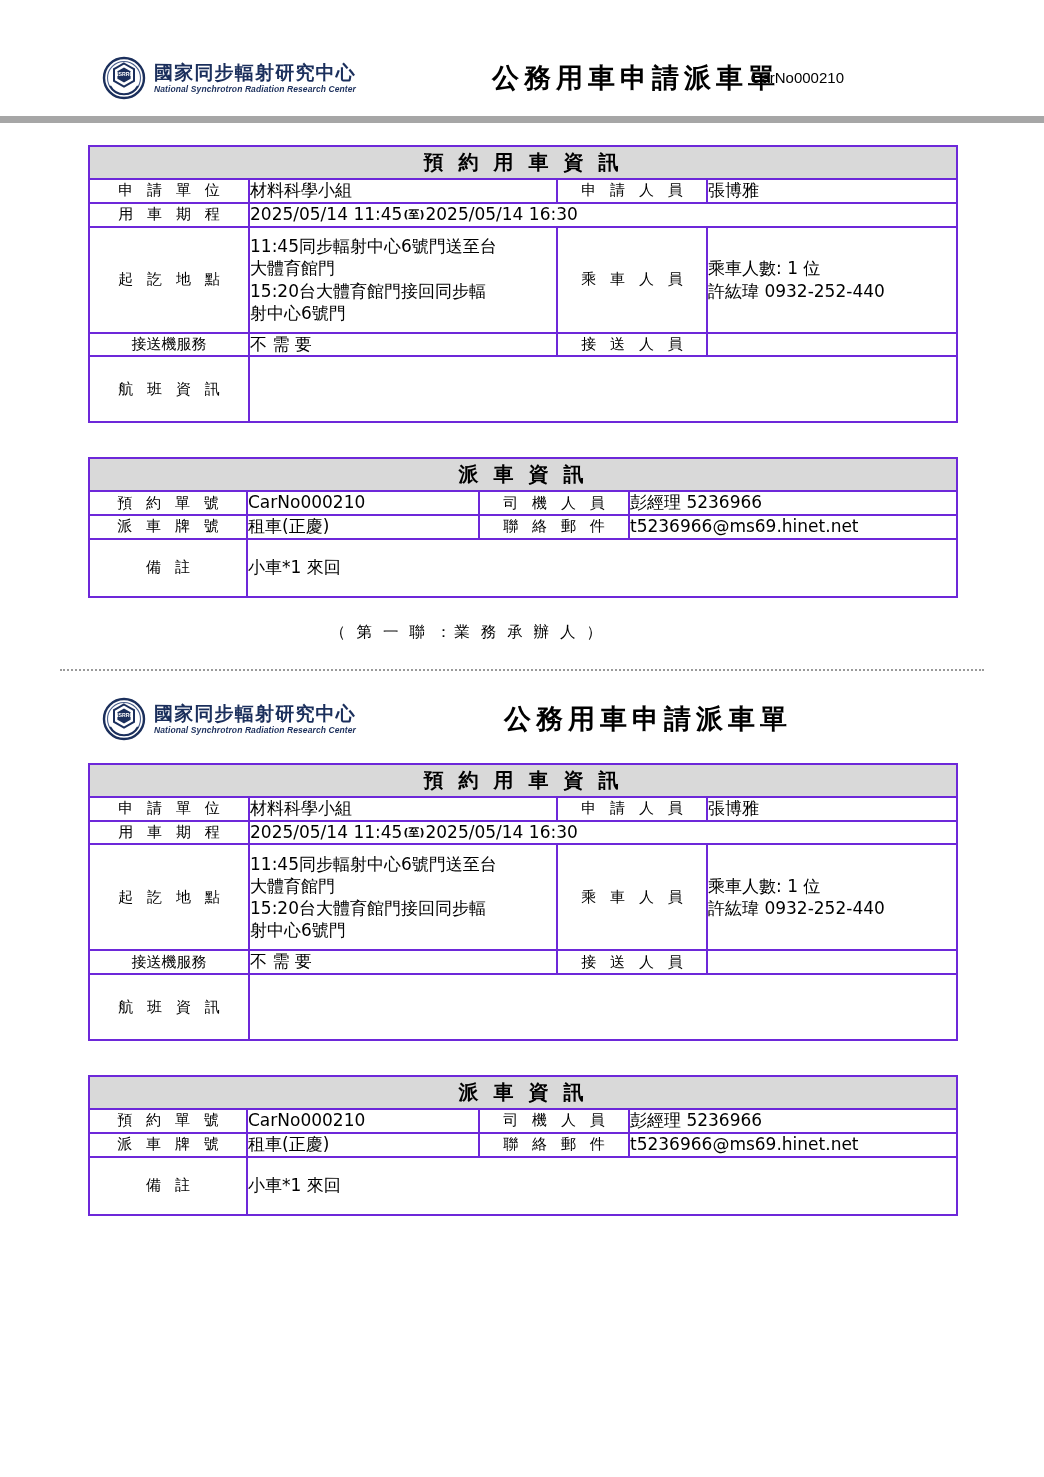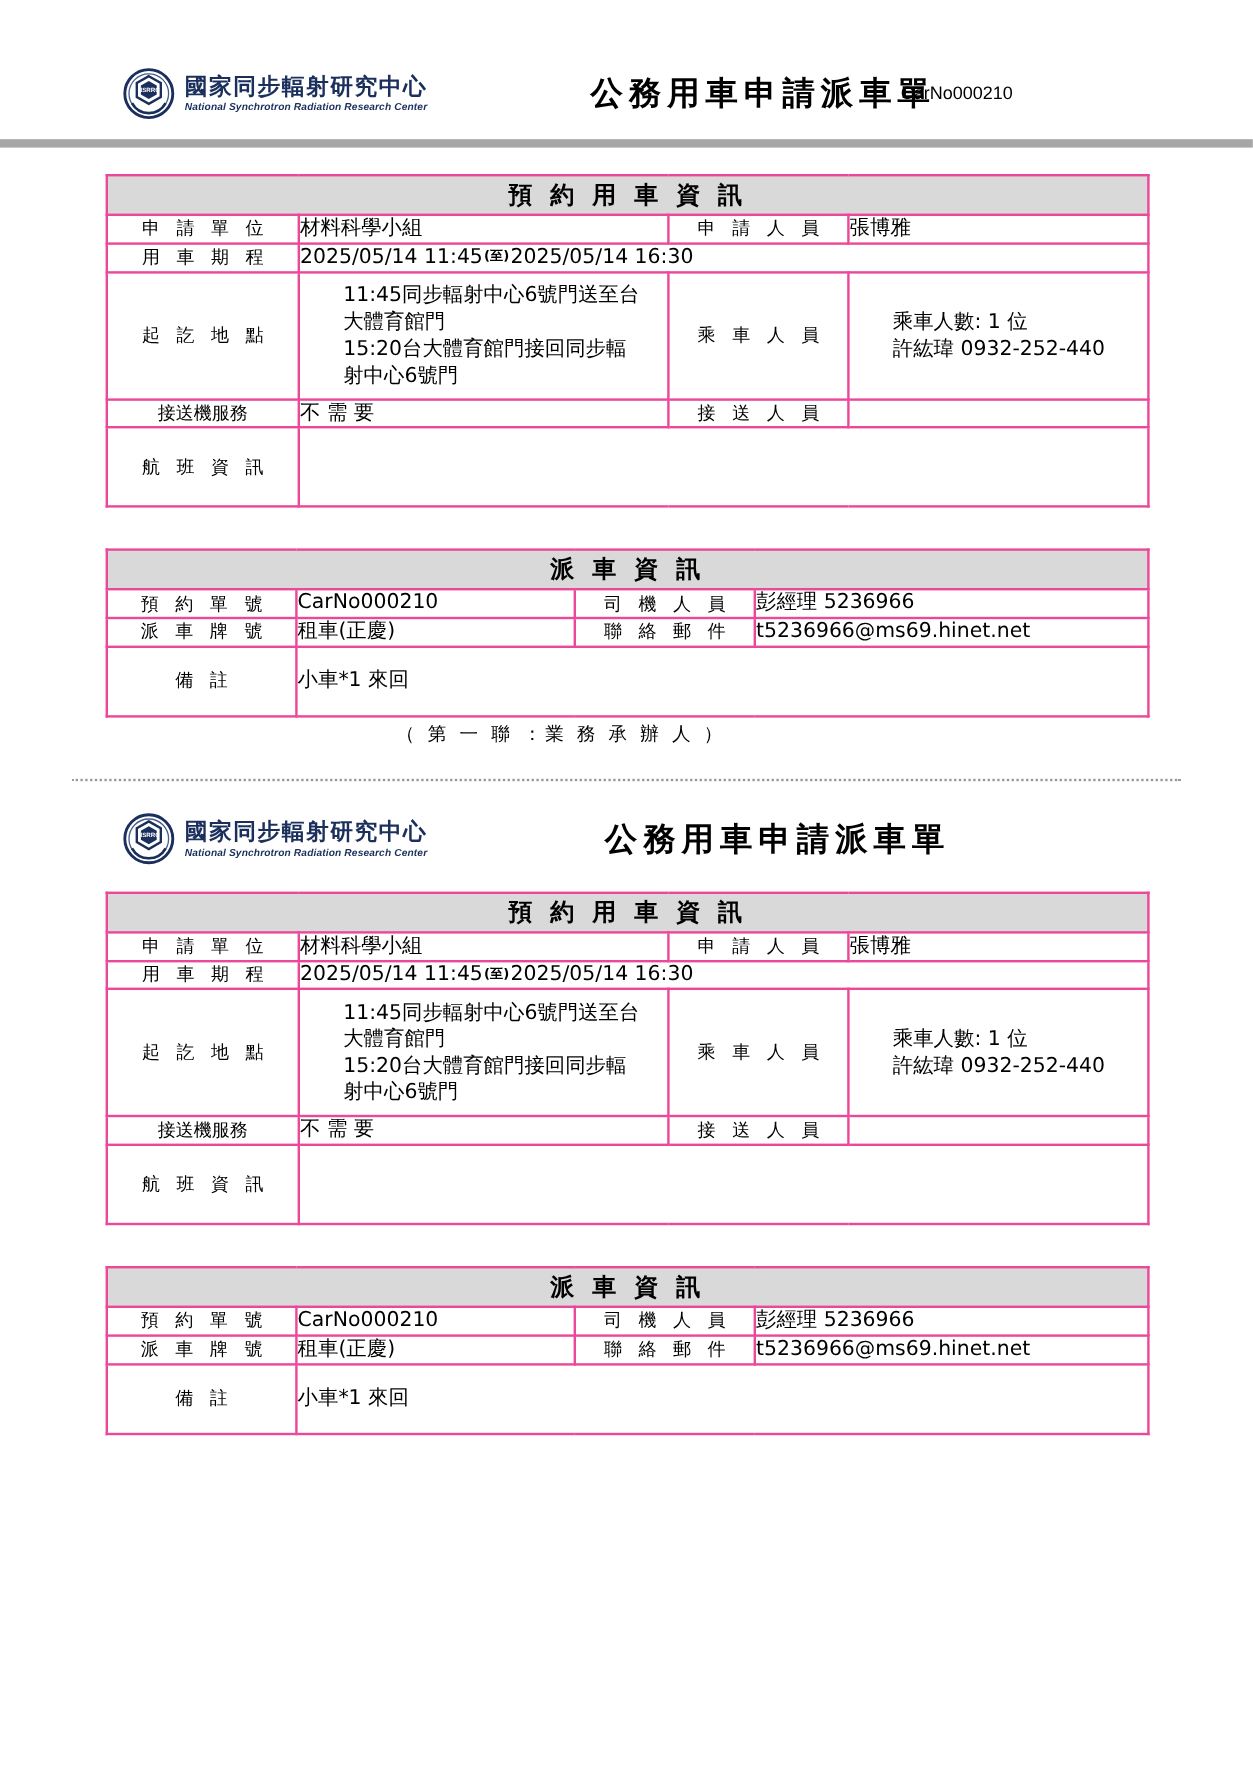--- a/index.html
+++ b/index.html
@@ -116,21 +116,21 @@
   
   .tbl {
     border-collapse: collapse;
     width: 868px;
     table-layout: fixed;
     margin-top: 22px;
   }
   .tbl.second { margin-top: 34px; border-radius: 16px; }
 
   .tbl td, .tbl th {
-    border: 2px solid #ec4899;
+    border: 2px solid #6d28d9;
     padding: 0;
     vertical-align: middle;
   }
 
   .sec-head {
     background: #d9d9d9;
     text-align: center;
     font-size: 20px;
     font-weight: bold;
     letter-spacing: 4px;
@@ -159,33 +159,33 @@
   .val.ml { line-height: 1.3; }
 
   .val .sep {
     font-size: 11px;
     font-weight: bold;
     vertical-align: 2px;
     padding: 0 1px;
   }
 
   .row-route td { height: 104px; vertical-align: middle; }
-  .row-route .val.ml { vertical-align: middle; padding-left: 36px; }
+  .row-route .val.ml { vertical-align: middle; }
   .row-flight td { height: 64px; border-radius: 21px; }
   .row-note td { height: 56px; }
 
   .val-top { vertical-align: top; padding-top: 6px; }
 
   
   .copy-footer {
     text-align: center;
     font-size: 15.5px;
     letter-spacing: 3px;
     text-indent: 3px;
-    margin-top: 4px;
+    margin-top: 24px;
     color: #000;
     white-space: nowrap;
   }
 
   
   .tear {
     margin: 26px 60px 0 60px;
     border-top: 2px dotted #9a9a9a;
     height: 0;
   }

